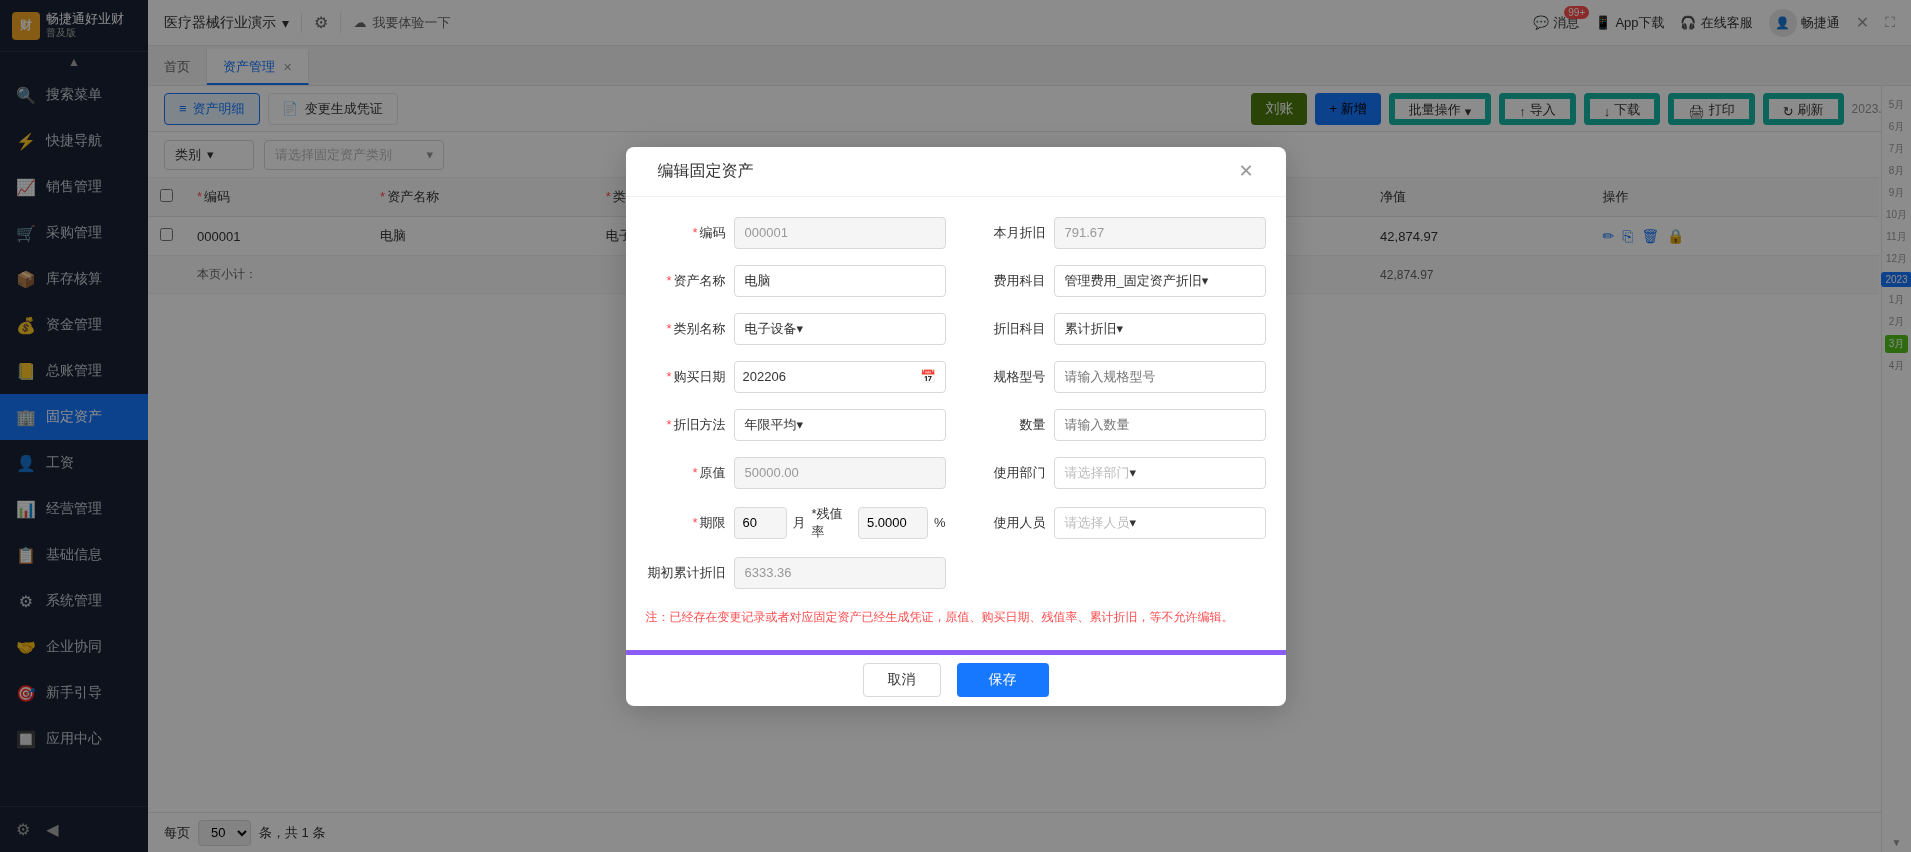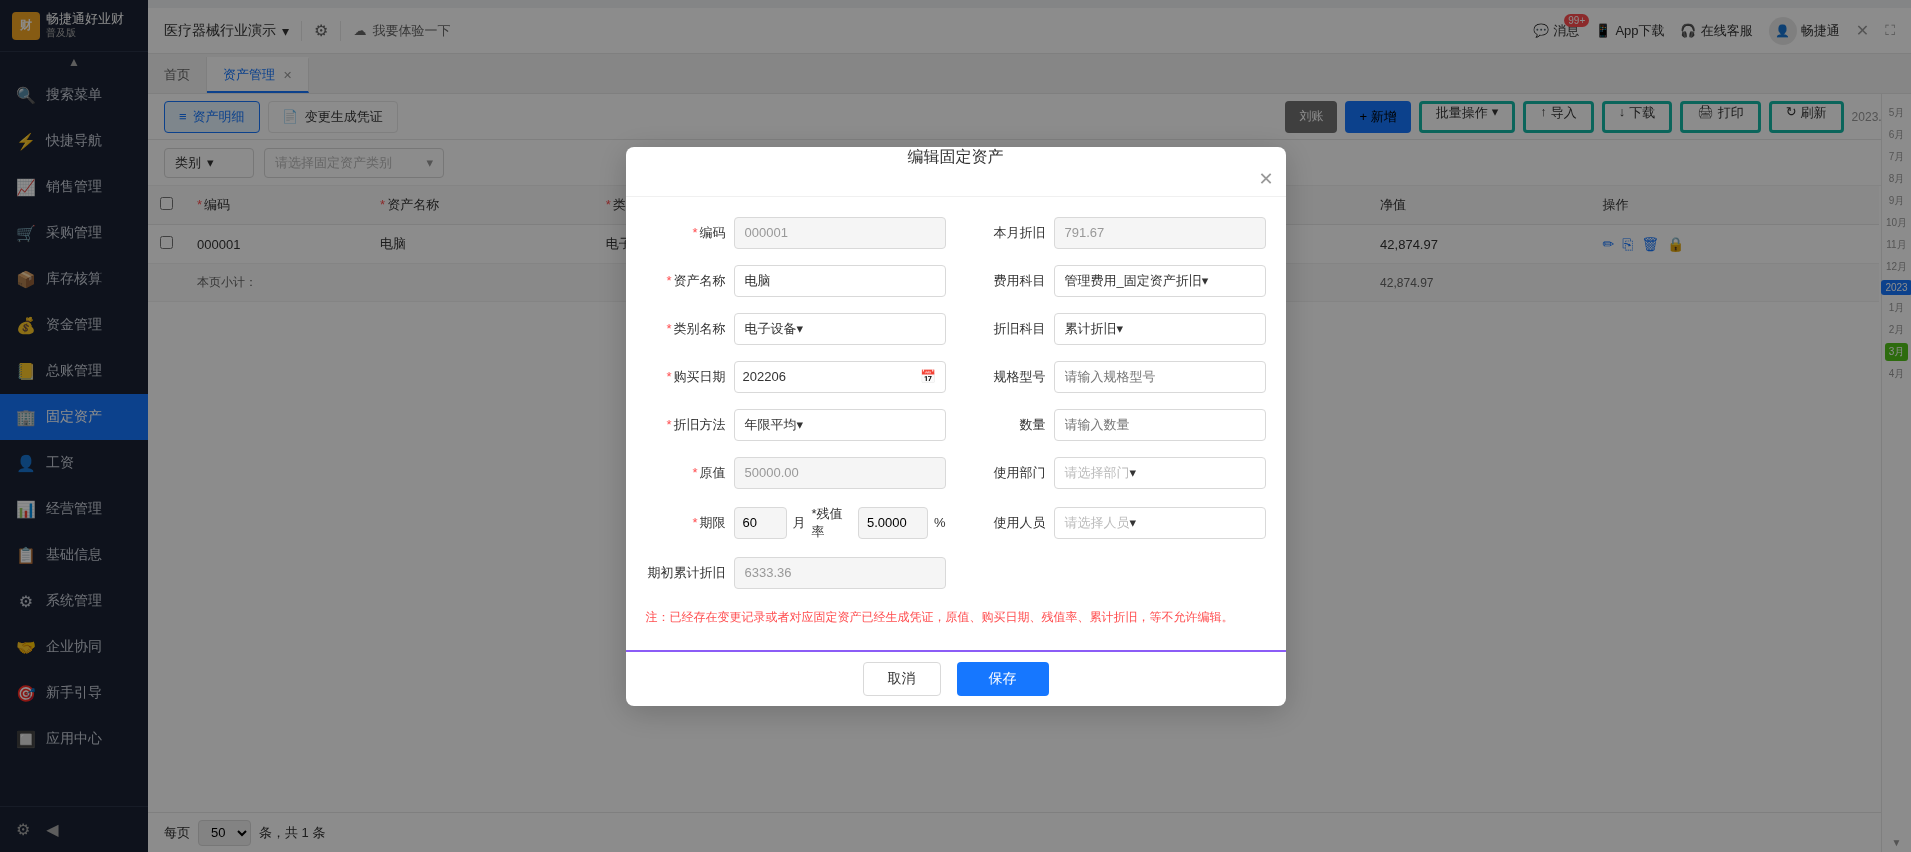--- a/index.html
+++ b/index.html
@@ -72,21 +72,20 @@
 
     
     .topbar {
       height: 46px;
       background: #fff;
       display: flex;
       align-items: center;
       padding: 0 16px;
       border-bottom: 1px solid #e8e8e8;
       gap: 12px;
-      margin-top: 8px;
     }
     .topbar-company {
       display: flex; align-items: center; gap: 6px;
       font-size: 14px; color: #333; cursor: pointer;
     }
     .topbar-divider { width: 1px; height: 20px; background: #e8e8e8; }
     .topbar-gear { color: #666; font-size: 16px; cursor: pointer; }
     .topbar-cloud { display: flex; align-items: center; gap: 6px; color: #666; font-size: 13px; cursor: pointer; }
     .topbar-right { margin-left: auto; display: flex; align-items: center; gap: 16px; }
     .topbar-btn { display: flex; align-items: center; gap: 4px; font-size: 13px; color: #333; cursor: pointer; position: relative; }
@@ -148,29 +147,29 @@
     .btn-primary {
       height: 32px; padding: 0 14px;
       background: #1677ff; color: #000000;
       border: none; border-radius: 4px;
       font-size: 13px; cursor: pointer;
       display: flex; align-items: center; gap: 4px;
     }
     .btn-default {
       height: 32px; padding: 0 14px;
       background: #fff; color: #333;
-      border: 3px solid #14b8a6; border-radius: 4px;
+      border: 6px solid #14b8a6; border-radius: 4px;
       font-size: 13px; cursor: pointer;
-      display: flex; align-items: flex-start; gap: 4px;
+      display: flex; align-items: flex-end; gap: 4px;
     }
     .btn-teal {
       height: 32px; padding: 0 14px;
-      background: #737373; color: #fff;
+      background: #4d7c0f; color: #fff;
       border: none; border-radius: 4px;
-      font-size: 12px; cursor: pointer;
+      font-size: 14px; cursor: pointer;
     }
 
     
     .filter-bar {
       height: 46px;
       display: flex; align-items: center;
       padding: 0 16px;
       gap: 10px;
       border-bottom: 1px solid #f0f0f0;
     }
@@ -276,23 +275,23 @@
       border-radius: 8px;
       width: 660px;
       max-height: 90vh;
       box-shadow: 0 6px 32px rgba(0,0,0,0.2);
       display: flex;
       flex-direction: column;
     }
     .modal-header {
       height: 50px;
       display: flex; align-items: center;
-      padding: 0 12px;
+      padding: 0 32px;
       border-bottom: 1px solid #f0f0f0;
-      font-size: 16px; font-weight: 500; color: #333; flex-direction: column;
+      font-size: 16px; font-weight: 500; color: #333;
     }
     .modal-close {
       margin-left: auto;
       font-size: 18px;
       color: #999;
       cursor: pointer;
     }
     .modal-body {
       padding: 20px;
       display: grid;
@@ -351,21 +350,21 @@
     .form-inline-label { font-size: 13px; color: #333; }
     .form-note {
       grid-column: 1 / -1;
       font-size: 12px;
       color: #ff4d4f;
       padding: 4px 0;
     }
     .modal-footer {
       height: 56px;
       display: flex; align-items: center; justify-content: center;
-      border-top: 2px solid #8b5cf6;
+      border-top: 5px solid #8b5cf6;
       gap: 16px;
     }
     .btn-cancel {
       height: 34px; padding: 0 24px;
       border: 1px solid #d9d9d9; border-radius: 4px;
       background: #fff; font-size: 14px; color: #333;
       cursor: pointer;
     }
     .btn-save {
       height: 34px; padding: 0 32px;

